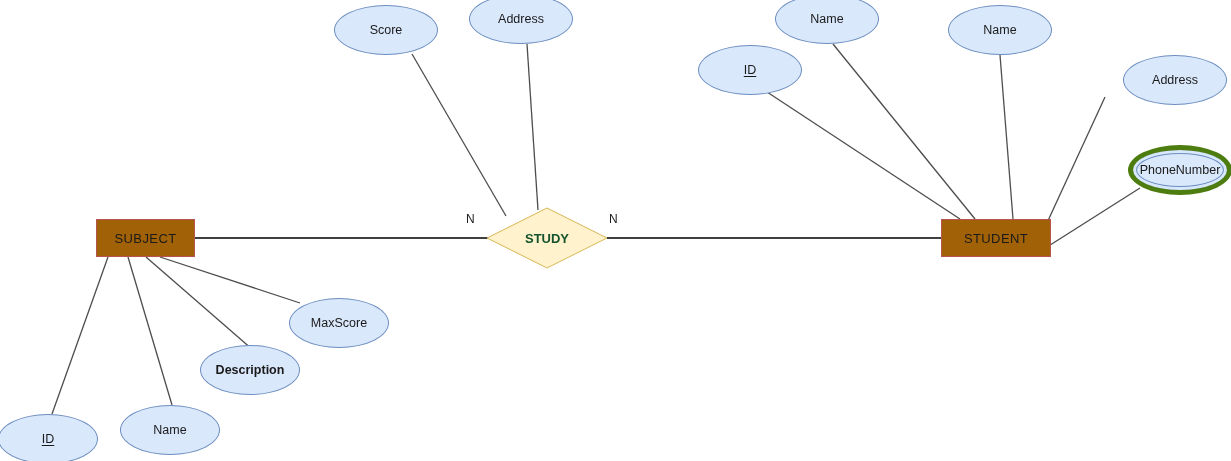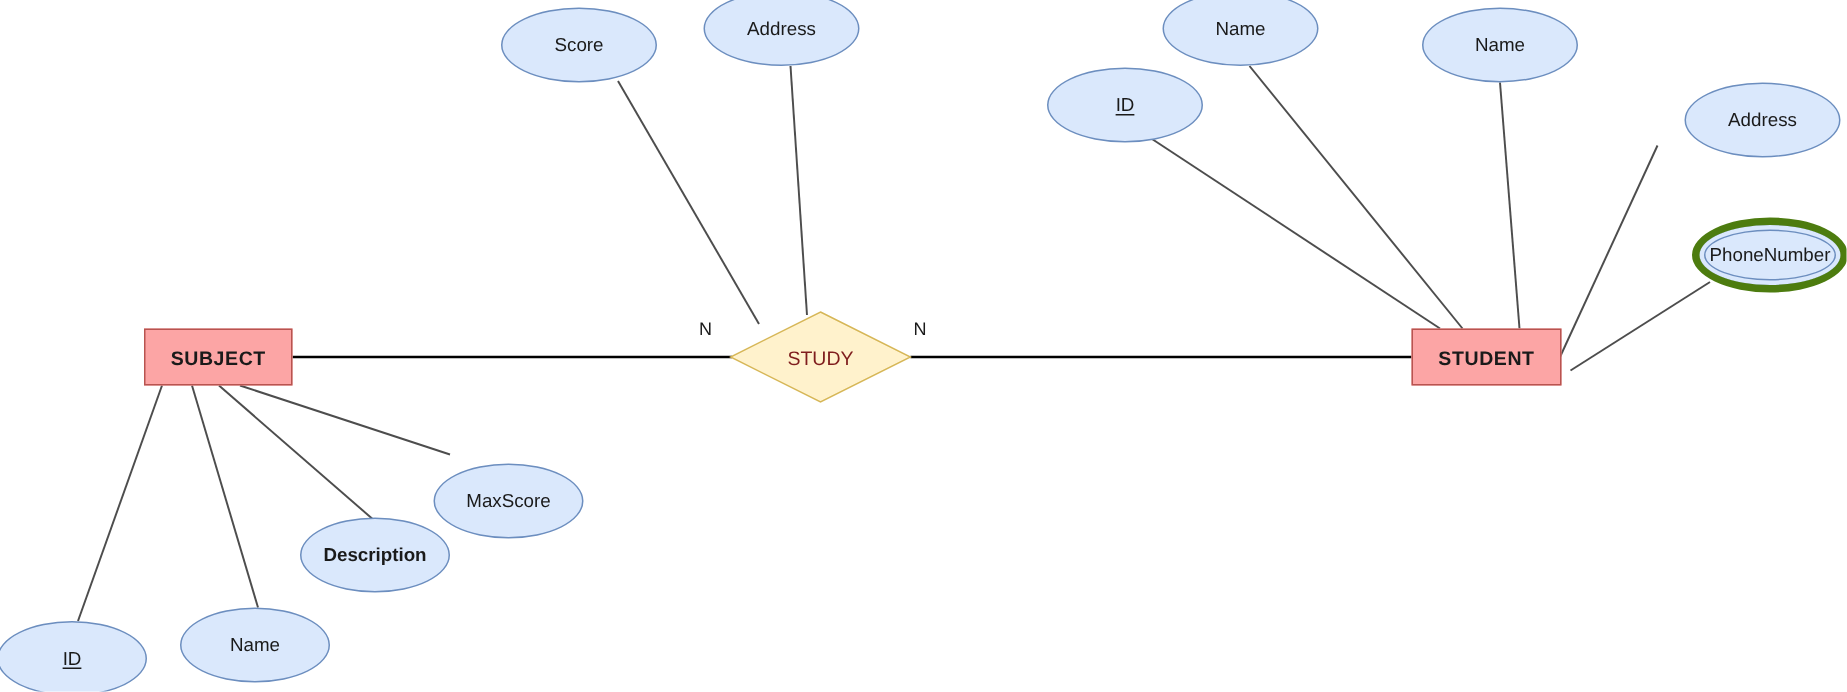--- a/index.html
+++ b/index.html
@@ -4,27 +4,27 @@
 <style>
   html,body{margin:0;padding:0;background:#ffffff;}
   body{width:1231px;height:461px;overflow:hidden;
        font-family:"Liberation Sans",sans-serif;}
   #canvas{position:relative;width:1231px;height:461px;background:#ffffff;}
   #wires{position:absolute;left:0;top:0;width:1231px;height:461px;}
 
   .node{position:absolute;box-sizing:border-box;display:flex;
         align-items:center;justify-content:center;text-align:center;}
 
-  .entity{background:#fca5a5;border:1px solid #b85450;
-          font-size:13px;color:#1a1a1a;letter-spacing:.4px;font-weight:bold;}
+  .entity{background:#a16207;border:1px solid #b85450;
+          font-size:13px;color:#1a1a1a;letter-spacing:.4px;}
 
   .rel-wrap{pointer-events:none;}
   .rel-label{position:absolute;display:flex;align-items:center;
-             justify-content:center;font-size:13px;color:#7f1d1d;
-             width:100%;height:100%;left:0;top:0;}
+             justify-content:center;font-size:13px;color:#14532d;
+             width:100%;height:100%;left:0;top:0;font-weight:bold;}
 
   .attr{border-radius:50%;background:#dae8fc;border:1px solid #6c8ebf;
         font-size:12.5px;color:#1a1a1a;}
   .attr.key > span{text-decoration:underline;text-underline-offset:2px;}
   .attr.multi{border:5px solid #4d7c0f;box-shadow:inset 0 0 0 3px #dae8fc,
               inset 0 0 0 4px #6c8ebf;}
 
   .card{position:absolute;font-size:12px;color:#1a1a1a;}
 </style>
 </head>
@@ -53,21 +53,21 @@
         <polygon points="61,1 121,31 61,61 1,31" fill="#fff2cc" stroke="#d6b656" stroke-width="1"></polygon>
       </svg>
       <div class="node rel-wrap" style="left: 487px; top: 208px; width: 120px; height: 60px;">
         <span class="rel-label">STUDY</span>
       </div>
     </div>
   <div id="entity-layer">
       <div class="node entity" style="left: 96px; top: 219px; width: 99px; height: 38px;">
         <span>SUBJECT</span>
       </div>
-      <div class="node entity" style="left: 941px; top: 219px; width: 100px; height: 38px;">
+      <div class="node entity" style="left: 941px; top: 219px; width: 110px; height: 38px;">
         <span>STUDENT</span>
       </div>
     </div>
   <div id="attribute-layer">
       <div class="node attr" style="left: 334px; top: 5px; width: 104px; height: 50px;">
         <span>Score</span>
       </div>
       <div class="node attr" style="left: 469px; top: -6px; width: 104px; height: 50px;">
         <span>Address</span>
       </div>
@@ -88,21 +88,21 @@
       </div>
       <div class="node attr key" style="left: -2px; top: 414px; width: 100px; height: 50px;">
         <span>ID</span>
       </div>
       <div class="node attr" style="left: 120px; top: 405px; width: 100px; height: 50px;">
         <span>Name</span>
       </div>
       <div class="node attr" style="left: 200px; top: 345px; width: 100px; height: 50px; font-weight: bold;">
         <span>Description</span>
       </div>
-      <div class="node attr" style="left: 289px; top: 309px; width: 100px; height: 50px;">
+      <div class="node attr" style="left: 289px; top: 298px; width: 100px; height: 50px;">
         <span>MaxScore</span>
       </div>
     </div>
   <div id="cardinality-layer">
       <div class="card" style="left: 466px; top: 212px;">N</div>
       <div class="card" style="left: 609px; top: 212px;">N</div>
     </div>
 
 </div>
 

